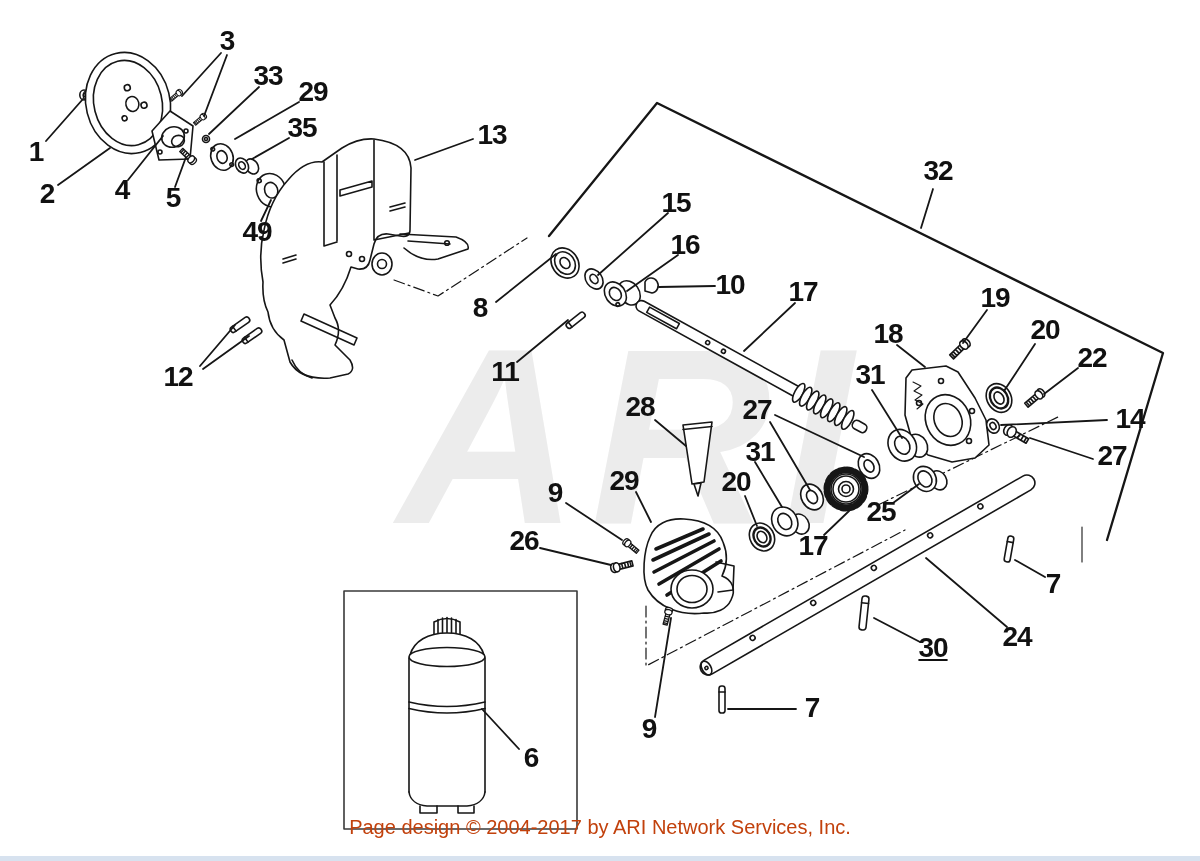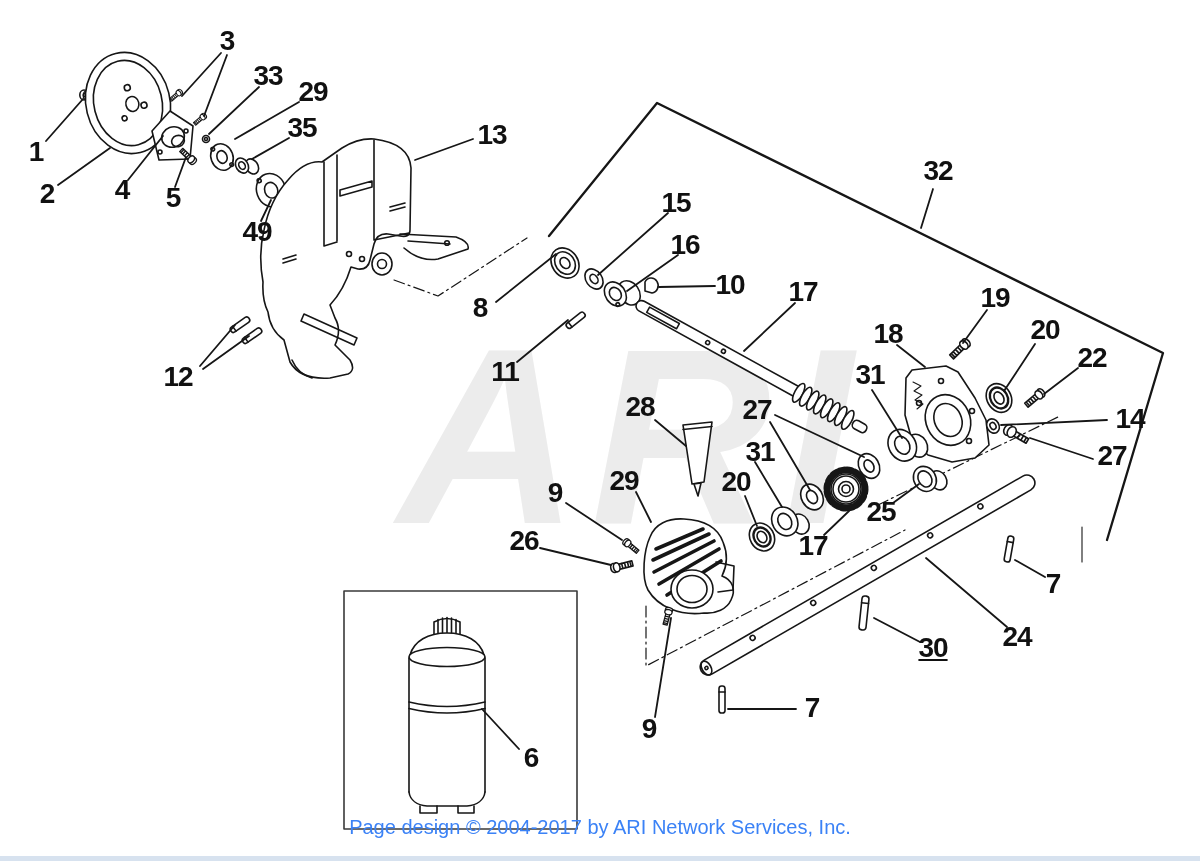--- a/index.html
+++ b/index.html
@@ -14,21 +14,21 @@
   #diagram-svg .thick{stroke-width:2.3;}
   #diagram-svg .rib{stroke-width:3.6;}
   #diagram-svg .thin{stroke-width:1.1;}
   #diagram-svg .dd{stroke-dasharray:11 4 2 4;stroke-width:1.2;}
   #diagram-svg .teeth{stroke-width:7;stroke-dasharray:4.2 3.3;}
   #diagram-svg .boxln{stroke:#3a3a3a;}
   #callouts{position:absolute;inset:0;z-index:2;pointer-events:none;}
   .callout{position:absolute;transform:translate(-50%,-50%);font-weight:bold;font-size:28px;
            color:#111;letter-spacing:-1px;white-space:nowrap;}
   #footer-credit{position:absolute;left:0;right:0;top:816px;text-align:center;font-size:20px;
-                 color:#3b82f6;z-index:2;}
+                 color:#c2410c;z-index:2;}
   #bottom-bar{position:absolute;left:0;right:0;bottom:0;height:5px;background:#d7e2ef;z-index:2;}
 </style>
 </head>
 <body>
 
 <div id="stage">
 
   <div id="watermark">ARI</div>
 
   <svg id="diagram-svg" width="1200" height="861" viewBox="0 0 1200 861">

